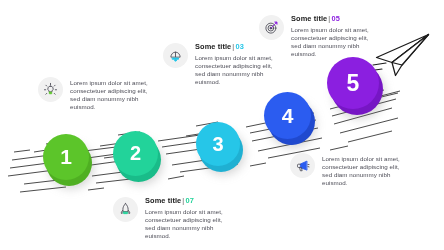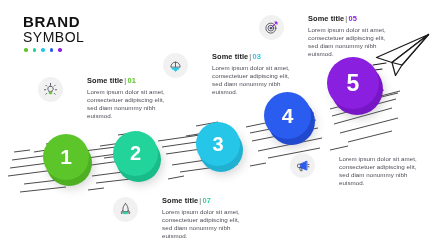--- a/index.html
+++ b/index.html
@@ -37,21 +37,21 @@
   .node .base{
     position:absolute;border-radius:50%;z-index:1;
   }
   .node .shadow{
     position:absolute;border-radius:50%;z-index:0;
     background:rgba(120,120,120,.30);
     filter:blur(5px);
   }
 
   
-  .block{position:absolute;display:flex;align-items:flex-start;gap:17px;}
+  .block{position:absolute;display:flex;align-items:flex-start;}
   .block .ibox{
     width:25px;height:25px;border-radius:50%;background:#f1f1f1;
     flex:0 0 25px;display:flex;align-items:center;justify-content:center;
     margin-top:1px;
   }
   .block .txt{margin-left:7px;}
   .block .hd{
     font-size:7.4px;font-weight:bold;color:#1a1a1a;letter-spacing:.1px;
     white-space:nowrap;line-height:9px;
   }
@@ -76,31 +76,20 @@
       <path d="M24,184 L76,178 M92,176 L154,168 M172,165 L240,155 M258,151 L322,138 M340,133 L398,118"></path>
       <path d="M34,152 L60,148 M100,146 L136,141 M186,136 L224,130 M272,122 L312,114 M352,104 L398,93"></path>
       <path d="M20,192 L66,187 M96,183 L148,177 M180,172 L238,164 M268,158 L320,148 M348,142 L392,131"></path>
 
       <path d="M46,144 L66,141 M118,135 L140,132 M196,126 L218,122 M282,112 L304,107 M360,96 L384,90"></path>
       <path d="M88,190 L104,188 M168,179 L184,176 M250,166 L266,163 M330,150 L348,146"></path>
       <path d="M14,152 L30,150 M104,158 L120,156 M204,148 L220,145 M296,133 L312,130"></path>
     </g>
   </svg>
 
-  <div id="logo">
-    <div class="brand">BRAND</div>
-    <div class="symbol">SYMBOL</div>
-    <div class="dots">
-      <i style="background:#5CC52A"></i>
-      <i style="background:#22D39A"></i>
-      <i style="background:#26C6E8"></i>
-      <i style="background:#2B5CF0"></i>
-      <i style="background:#8B1FE0"></i>
-    </div>
-  </div>
 
   <svg style="position:absolute;left:356px;top:30px;" width="82" height="52" viewBox="0 0 82 52">
     <g fill="#ffffff" stroke="#1b1b1b" stroke-width="1.25" stroke-linejoin="round" stroke-linecap="round">
       <path d="M72.5,4.5 L20.5,27.5 L36,32.5 Z"></path>
       <path d="M72.5,4.5 L36,32.5 L39.5,45.5 L46,35 Z"></path>
       <path d="M72.5,4.5 L36,32.5 L46,35 Z"></path>
     </g>
     <g stroke="#1b1b1b" stroke-width="1.1" fill="none" stroke-linecap="round">
       <path d="M17,35 L30,33"></path>
       <path d="M12,41 L26,39"></path>
@@ -140,44 +129,41 @@
 
   <div class="block" style="left:38px;top:76px;">
     <div class="ibox">
       <svg width="15" height="15" viewBox="0 0 24 24" fill="none" stroke="#4d4d57" stroke-width="1.4" stroke-linecap="round">
         <path d="M12,6.5 a4.2,4.2 0 0 0 -2.4,7.7 l0,1.6 l4.8,0 l0,-1.6 A4.2,4.2 0 0 0 12,6.5 Z"></path>
         <rect x="10" y="16.2" width="4" height="2.6" rx="0.6" fill="#5CC52A" stroke="#5CC52A"></rect>
         <path d="M12,2.2 L12,4.2 M4.6,5.1 L6,6.5 M19.4,5.1 L18,6.5 M2.3,12.4 L4.3,12.4 M19.7,12.4 L21.7,12.4 M4.6,19.6 L6,18.2 M19.4,19.6 L18,18.2"></path>
       </svg>
     </div>
     <div class="txt">
-      <div class="hd">
-        <span>Some title</span><span class="sep">|</span><span class="num" style="color:#5CC52A">01</span>
-      </div>
       <div class="bd">Lorem ipsum dolor sit amet, consectetuer adipiscing elit, sed diam nonummy nibh euismod.</div>
     </div>
   </div>
 
   <div class="block" style="left:113px;top:196px;">
     <div class="ibox">
       <svg width="15" height="15" viewBox="0 0 24 24" fill="none" stroke="#4d4d57" stroke-width="1.4" stroke-linecap="round" stroke-linejoin="round">
         <path d="M12,2.6 c2.8,2.6 4.2,6 4.2,9.4 l0,3.4 l-8.4,0 l0,-3.4 c0,-3.4 1.4,-6.8 4.2,-9.4 Z"></path>
         <path d="M7.8,13.2 L5.4,16.2 L5.4,18.4 L7.8,17.2 M16.2,13.2 L18.6,16.2 L18.6,18.4 L16.2,17.2"></path>
         <rect x="8.6" y="16.2" width="6.8" height="2.4" rx="0.5" fill="#22D39A" stroke="#22D39A"></rect>
       </svg>
     </div>
     <div class="txt">
       <div class="hd">
         <span>Some title</span><span class="sep">|</span><span class="num" style="color:#22D39A">07</span>
       </div>
       <div class="bd">Lorem ipsum dolor sit amet, consectetuer adipiscing elit, sed diam nonummy nibh euismod.</div>
     </div>
   </div>
 
-  <div class="block" style="left:163px;top:52px;">
+  <div class="block" style="left:163px;top:42px;">
     <div class="ibox">
       <svg width="15" height="15" viewBox="0 0 24 24" fill="none" stroke="#4d4d57" stroke-width="1.4" stroke-linecap="round" stroke-linejoin="round">
         <path d="M4.6,14 a7.4,7.4 0 0 1 14.8,0 Z"></path>
         <path d="M12,6.6 L12,14"></path>
         <path d="M7.2,16 l9.6,0 l0,2 l-9.6,0 Z" fill="#26C6E8" stroke="#26C6E8"></path>
         <circle cx="12" cy="19.6" r="1.5" fill="#26C6E8" stroke="#26C6E8"></circle>
       </svg>
     </div>
     <div class="txt">
       <div class="hd">

